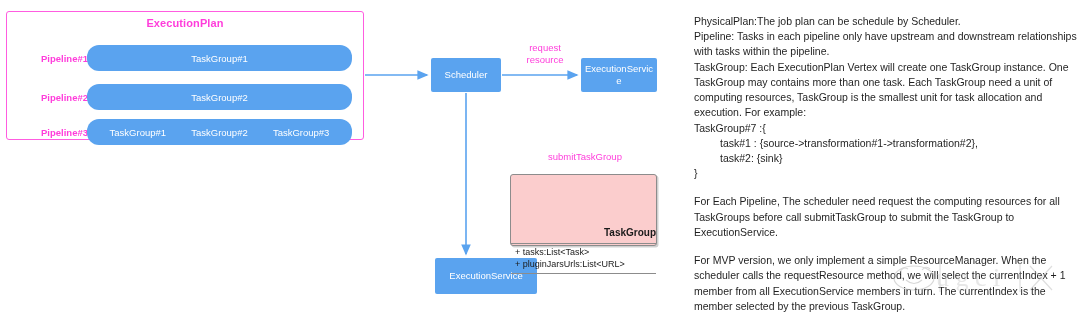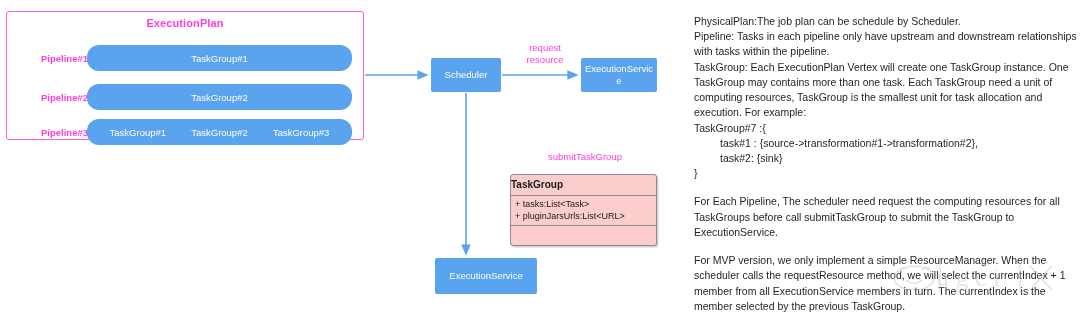--- a/index.html
+++ b/index.html
@@ -156,25 +156,26 @@
     height: 72px;
     background: #fbcdcd;
     border: 1px solid #8c8c8c;
     border-radius: 3px;
     box-sizing: border-box;
     box-shadow: 1.5px 1.5px 0 rgba(120,120,120,.35);
   }
   #taskgroup-class-title {
     height: 20px;
     line-height: 20px;
-    text-align: left;
+    text-align: right;
     font-size: 10px;
     font-weight: bold;
     color: #1a1a1a;
     border-bottom: 1px solid #8c8c8c;
+    margin-top: 48px;
   }
   #taskgroup-class-attrs {
     border-bottom: 1px solid #8c8c8c;
     padding: 2px 4px 3px 4px;
   }
   #taskgroup-class-attrs div {
     font-size: 9px;
     color: #1a1a1a;
     line-height: 1.35;
     white-space: nowrap;

